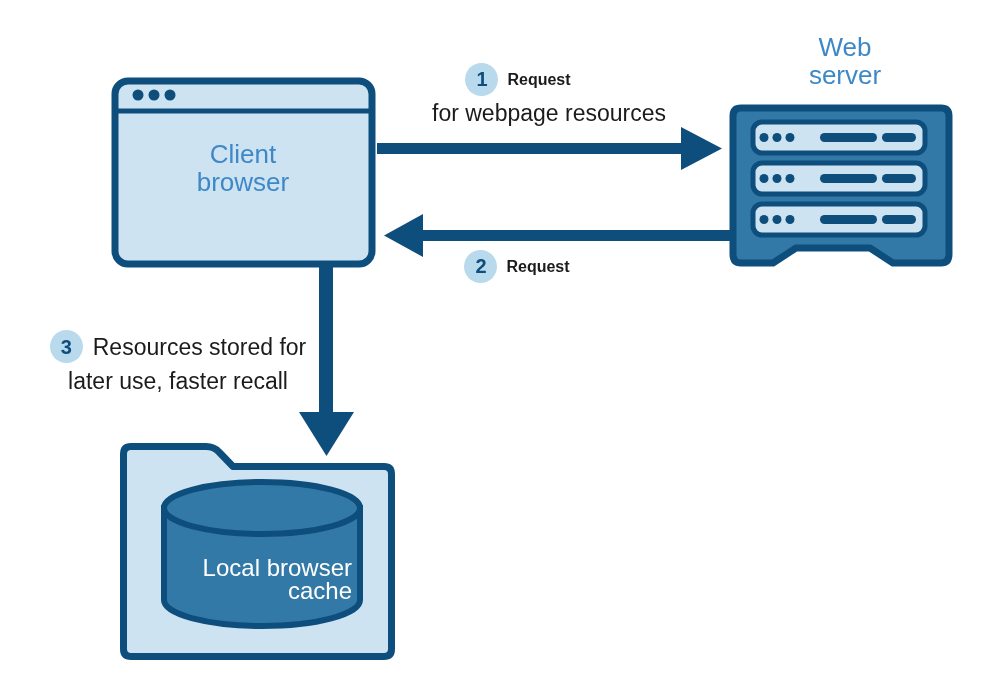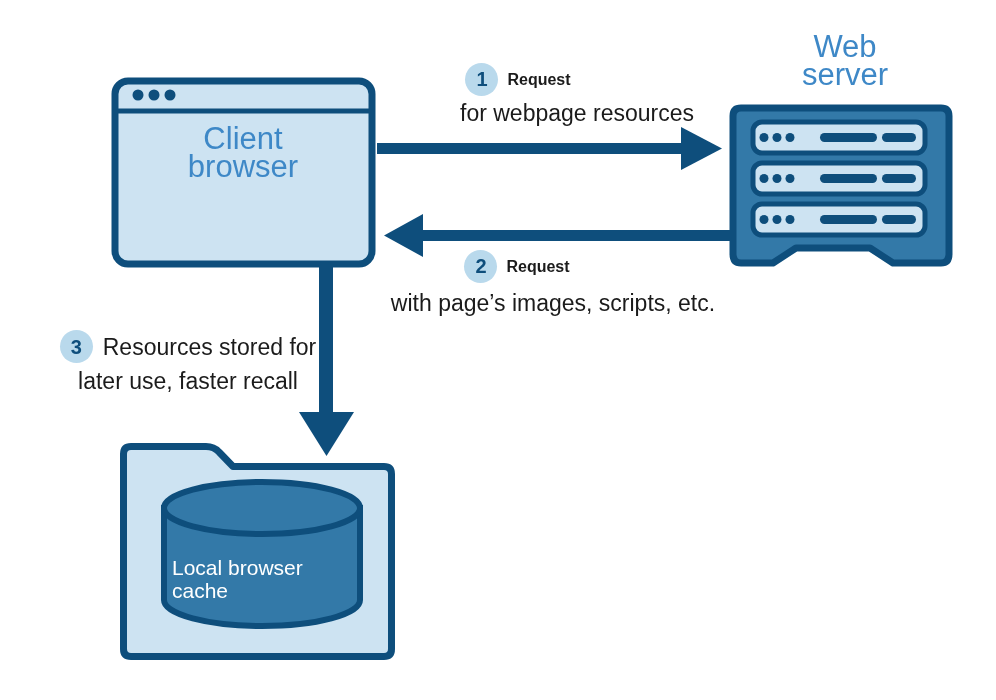--- a/index.html
+++ b/index.html
@@ -17,29 +17,29 @@
   }
   .shapes {
     position: absolute;
     left: 0;
     top: 0;
   }
   .abs { position: absolute; }
 
   .node-label {
     color: #3e88c7;
-    font-size: 31px;
+    font-size: 26px;
     line-height: 28px;
     text-align: center;
   }
   .cache-label {
     color: #ffffff;
-    font-size: 21px;
+    font-size: 24px;
     line-height: 23px;
-    text-align: left;
+    text-align: right;
   }
   .step-line1 {
     display: flex;
     align-items: center;
     justify-content: center;
     gap: 9px;
   }
   .step-title {
     color: #1b1b1b;
     font-size: 16px;
@@ -143,36 +143,35 @@
                Q 391.5 466.5 391.5 474 V 649 Q 391.5 656.5 384 656.5
                H 131 Q 123.5 656.5 123.5 649 V 454 Q 123.5 446.5 131 446.5 Z" fill="#cde3f2" stroke="#0e4e7c" stroke-width="7" stroke-linejoin="round"></path>
     </g>
 
     <g>
       <path d="M 164 508 V 600 A 98 26 0 0 0 360 600 V 508 Z" fill="#3379a8" stroke="#0e4e7c" stroke-width="6"></path>
       <ellipse cx="262" cy="508" rx="98" ry="26" fill="#3379a8" stroke="#0e4e7c" stroke-width="6"></ellipse>
     </g>
   </svg>
 
-  <div class="abs node-label" style="left:178px; top:125px; width:130px;">Client browser</div>
+  <div class="abs node-label" style="left:178px; top:140px; width:130px;">Client browser</div>
 
   <div class="abs node-label" style="left:795px; top:33px; width:100px;">Web server</div>
 
   <div class="abs cache-label" style="left:172px; top:556px; width:180px;">Local browser cache</div>
 
   <div class="abs step-line1" style="left:380px; top:63px; width:276px;">
     <span class="badge">1</span>
     <span class="step-title">Request</span>
   </div>
-  <div class="abs step-desc" style="left:415px; top:99px; width:324px;">for webpage resources</div>
+  <div class="abs step-desc" style="left:387px; top:99px; width:324px;">for webpage resources</div>
 
   <div class="abs step-line1" style="left:379px; top:250px; width:276px;">
     <span class="badge">2</span>
     <span class="step-title">Request</span>
   </div>
-  <div class="abs step-desc" style="left:388px; top:289px; width:330px;">with page’s images, scripts, etc.</div>
 
-  <div class="abs step3-block" style="left:16px; top:331px; width:344px;">
+  <div class="abs step3-block" style="left:6px; top:331px; width:344px;">
     <span class="badge">3</span><span class="step3-text">Resources stored for
 later use, faster recall</span>
   </div>
 
 </div>
 
 </body></html>

